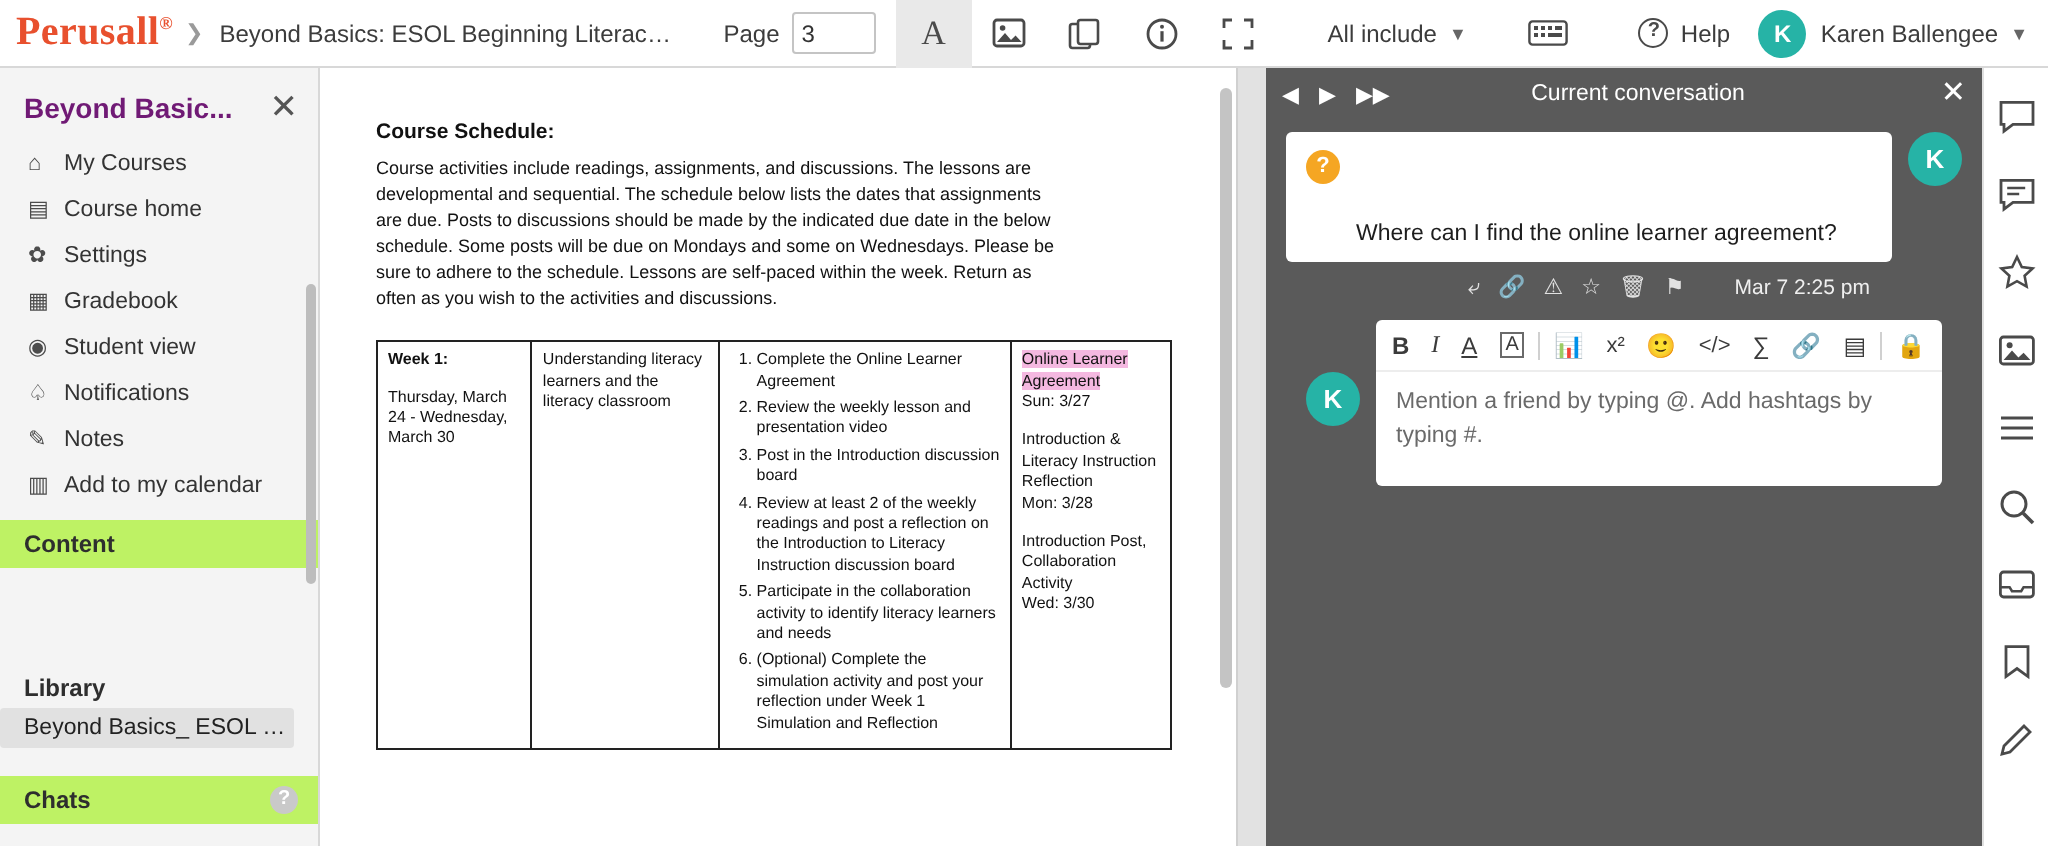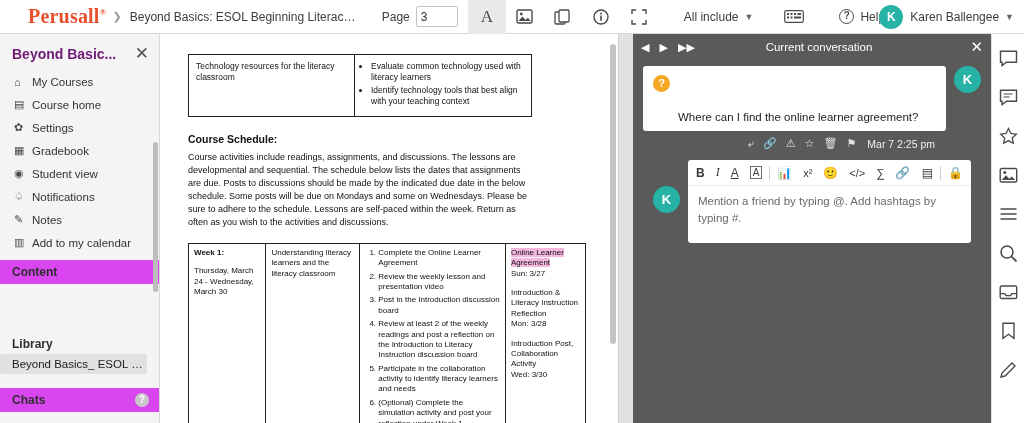--- a/index.html
+++ b/index.html
@@ -14,21 +14,21 @@
 
   
   .topbar {
     position: absolute; top: 0; left: 0; width: 1024px; height: 34px;
     background: #ffffff; border-bottom: 1px solid #d8d8d8;
     display: flex; align-items: center;
   }
   .brand {
     font-family: "Liberation Serif", serif;
     font-size: 20px; font-weight: bold; color: #e8502e;
-    padding-left: 28px; letter-spacing: .2px;
+    padding-left: 8px; letter-spacing: .2px;
   }
   .brand .reg { font-size: 9px; vertical-align: super; }
   .chev-right { color: #9a9a9a; font-size: 11px; padding: 0 8px 0 6px; }
   .course-title {
     font-size: 12px; color: #3c3c3c; max-width: 230px;
     white-space: nowrap; overflow: hidden; text-overflow: ellipsis;
   }
   .page-grp { display: flex; align-items: center; margin-left: 22px; }
   .page-label { font-size: 12px; color: #3c3c3c; margin-right: 6px; }
   .page-input {
@@ -74,21 +74,21 @@
   }
   .sb-title { font-size: 14px; font-weight: bold; color: #701a75;
     white-space: nowrap; overflow: hidden; text-overflow: ellipsis; max-width: 118px; }
   .sb-close { font-size: 17px; color: #555; line-height: 14px; cursor: pointer; }
   .sb-item {
     display: flex; align-items: center; height: 19px; padding-left: 14px;
     font-size: 11.5px; color: #333; margin-bottom: 4px; cursor: pointer;
   }
   .sb-item .ic { width: 18px; font-size: 11px; color: #4c4c4c; display: inline-block; }
   .sb-section {
-    background: #d946ef; font-size: 12px; font-weight: bold; color: #2e2e2e;
+    background: #bef264; font-size: 12px; font-weight: bold; color: #2e2e2e;
     padding: 5px 0 5px 12px; margin-top: 8px;
     display: flex; align-items: center; justify-content: space-between;
   }
   .sb-section .badge {
     width: 14px; height: 14px; border-radius: 50%; background: #c9c9c9; color: #fff;
     font-size: 10px; line-height: 14px; text-align: center; margin-right: 10px; font-weight: bold;
   }
   .sb-sub { font-size: 12px; font-weight: bold; color: #2e2e2e; padding: 7px 0 3px 12px; margin-top: 46px; }
   .sb-sel {
     background: #e1e1e1; font-size: 11.5px; color: #222;
@@ -160,21 +160,21 @@
   .msg-text { font-size: 11.5px; color: #1d1d1d; margin-top: 36px; }
   .avatar-r {
     width: 27px; height: 27px; border-radius: 50%; background: #26b3a6; color: #fff;
     font-size: 13px; font-weight: bold; display: flex; align-items: center; justify-content: center;
     margin-left: 8px; flex: none;
   }
   .meta-row {
     display: flex; align-items: center; justify-content: flex-end;
     gap: 9px; padding: 6px 46px 0 0; color: #e2e2e2; font-size: 11px;
   }
-  .meta-row .ts { font-size: 10.5px; color: #efefef; margin-left: 2px; }
+  .meta-row .ts { font-size: 10.5px; color: #efefef; margin-left: 16px; }
 
   .composer-row { display: flex; align-items: flex-start; margin-top: 10px; padding: 0 10px; }
   .avatar-l {
     width: 27px; height: 27px; border-radius: 50%; background: #26b3a6; color: #fff;
     font-size: 13px; font-weight: bold; display: flex; align-items: center; justify-content: center;
     margin-right: 8px; margin-top: 26px; flex: none;
   }
   .composer { flex: 1; }
   .fmt-bar {
     background: #fff; border-radius: 3px 3px 0 0; height: 25px;
@@ -334,29 +334,20 @@
       <span style="margin-right:4px;">📢</span>
       <span>Announcements</span>
     </div>
 
     <div class="sb-scroll"></div>
   </div>
 
   <div class="docpane">
     <div class="doc-inner">
 
-      <div class="tbl-top">
-        <div class="c1">Technology resources for the literacy classroom</div>
-        <div class="c2">
-          <ul>
-            <li>Evaluate common technology used with literacy learners</li>
-            <li>Identify technology tools that best align with your teaching context</li>
-          </ul>
-        </div>
-      </div>
 
       <div class="sec-title">Course Schedule:</div>
       <div class="para">Course activities include readings, assignments, and discussions. The lessons are developmental and sequential. The schedule below lists the dates that assignments are due. Posts to discussions should be made by the indicated due date in the below schedule. Some posts will be due on Mondays and some on Wednesdays. Please be sure to adhere to the schedule. Lessons are self-paced within the week. Return as often as you wish to the activities and discussions.</div>
 
       <table class="schedule">
         <tbody>
         <tr>
           <td>
             <div style="font-weight:bold;">Week 1:</div>
             <div style="margin-top:8px;">Thursday, March 24 - Wednesday, March 30</div>

